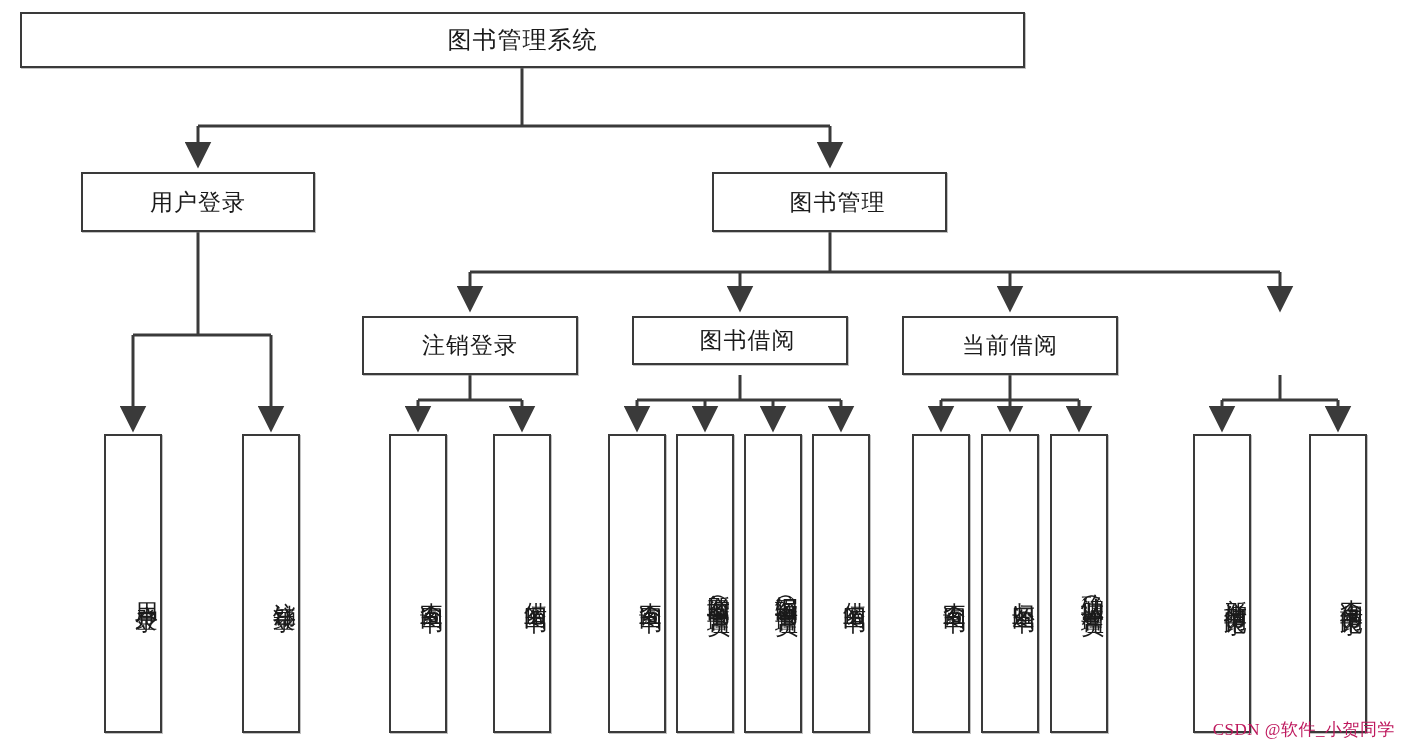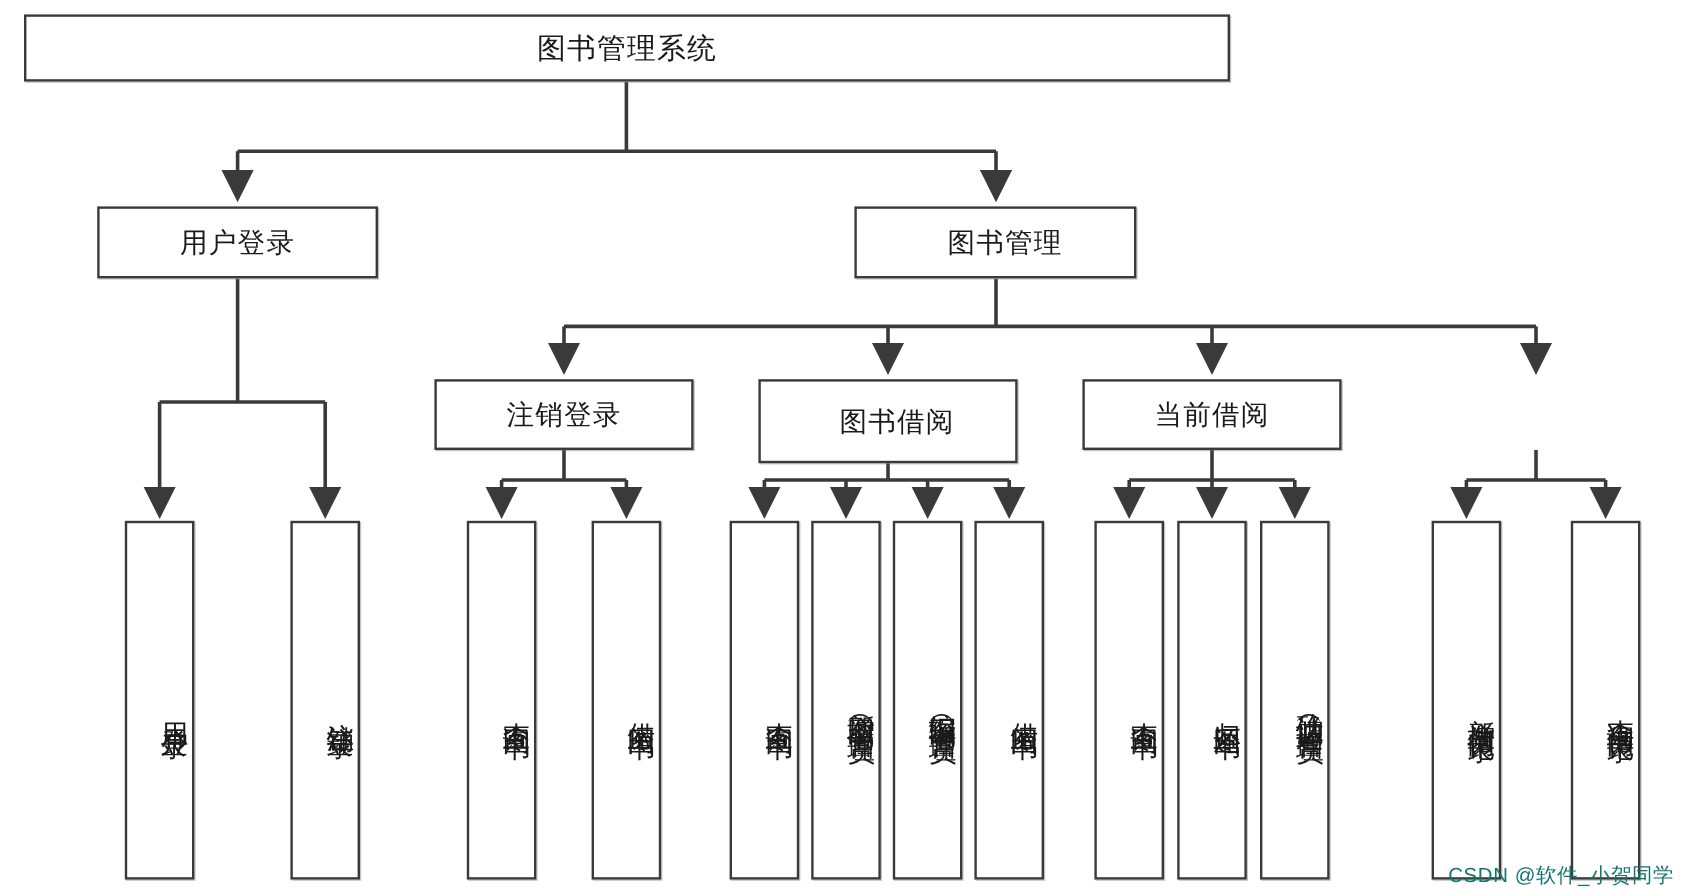--- a/index.html
+++ b/index.html
@@ -9,20 +9,21 @@
   }
   body {
     font-family: "Liberation Sans", "DejaVu Sans", sans-serif;
   }
   #canvas {
     position: relative;
     width: 1405px;
     height: 747px;
     background: #ffffff;
     overflow: hidden;
+    font-family: Liberation Serif, serif;
   }
   #edges {
     position: absolute;
     left: 0;
     top: 0;
     width: 1405px;
     height: 747px;
   }
   .node {
     position: absolute;
@@ -52,21 +53,21 @@
     padding-top: 12px;
     align-items: flex-start;
     justify-content: center;
     text-align: center;
   }
   .watermark {
     position: absolute;
     right: 10px;
     bottom: 6px;
     font-size: 17px;
-    color: #0f766e;
+    color: #be185d;
     white-space: nowrap;
     letter-spacing: 0.5px;
   }
 </style>
 </head>
 <body>
 
 <div id="canvas">
 
   <svg id="edges" viewBox="0 0 1405 747" xmlns="http://www.w3.org/2000/svg">
@@ -118,21 +119,21 @@
       <path d="M 1338 400 L 1338 428" marker-end="url(#arrow)"></path>
     </g>
   </svg>
 
   <div class="node node-h node-root" style="left:20px; top:12px; width:1005px; height:56px;">图书管理系统</div>
 
   <div class="node node-h" style="left:81px; top:172px; width:234px; height:60px;">用户登录</div>
   <div class="node node-h" style="left:712px; top:172px; width:235px; height:60px;padding-left:16px;">图书管理</div>
 
   <div class="node node-h" style="left:362px; top:316px; width:216px; height:59px;">注销登录</div>
-  <div class="node node-h" style="left:632px; top:316px; width:216px; height:70px;padding-left:15px;">图书借阅</div>
+  <div class="node node-h" style="left:632px; top:316px; width:216px; height:49px;padding-left:15px;">图书借阅</div>
   <div class="node node-h" style="left:902px; top:316px; width:216px; height:59px;">当前借阅</div>
 
   <div class="node node-v" style="left:104px; top:434px; width:58px; height:299px;">用户登录</div>
   <div class="node node-v" style="left:242px; top:434px; width:58px; height:299px;">注销登录</div>
 
   <div class="node node-v" style="left:389px; top:434px; width:58px; height:299px;">查询图书</div>
   <div class="node node-v" style="left:493px; top:434px; width:58px; height:299px;">借阅图书</div>
 
   <div class="node node-v" style="left:608px; top:434px; width:58px; height:299px;">查询图书</div>
   <div class="node node-v" style="left:676px; top:434px; width:58px; height:299px;">新增图书（管理员）</div>

